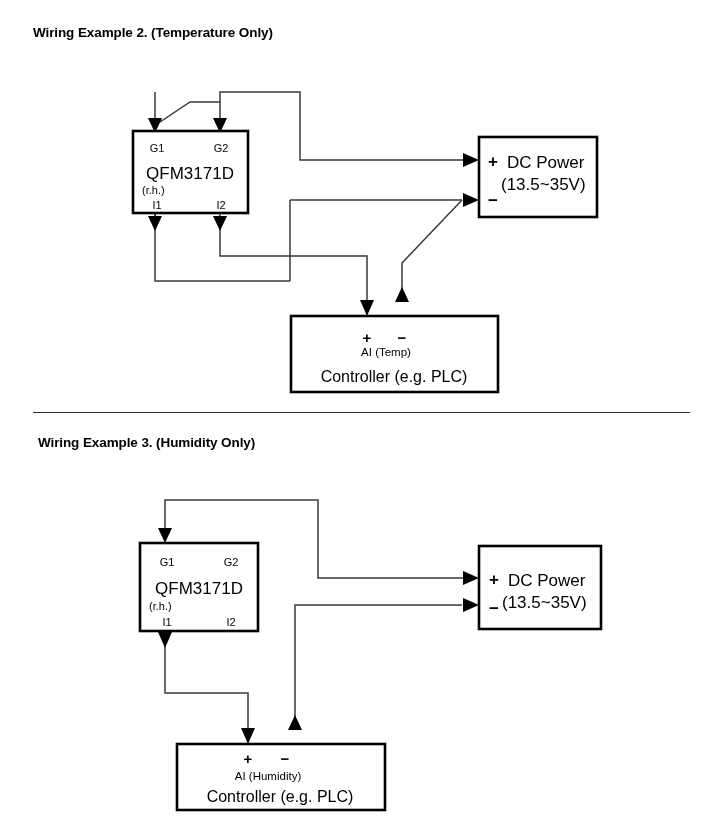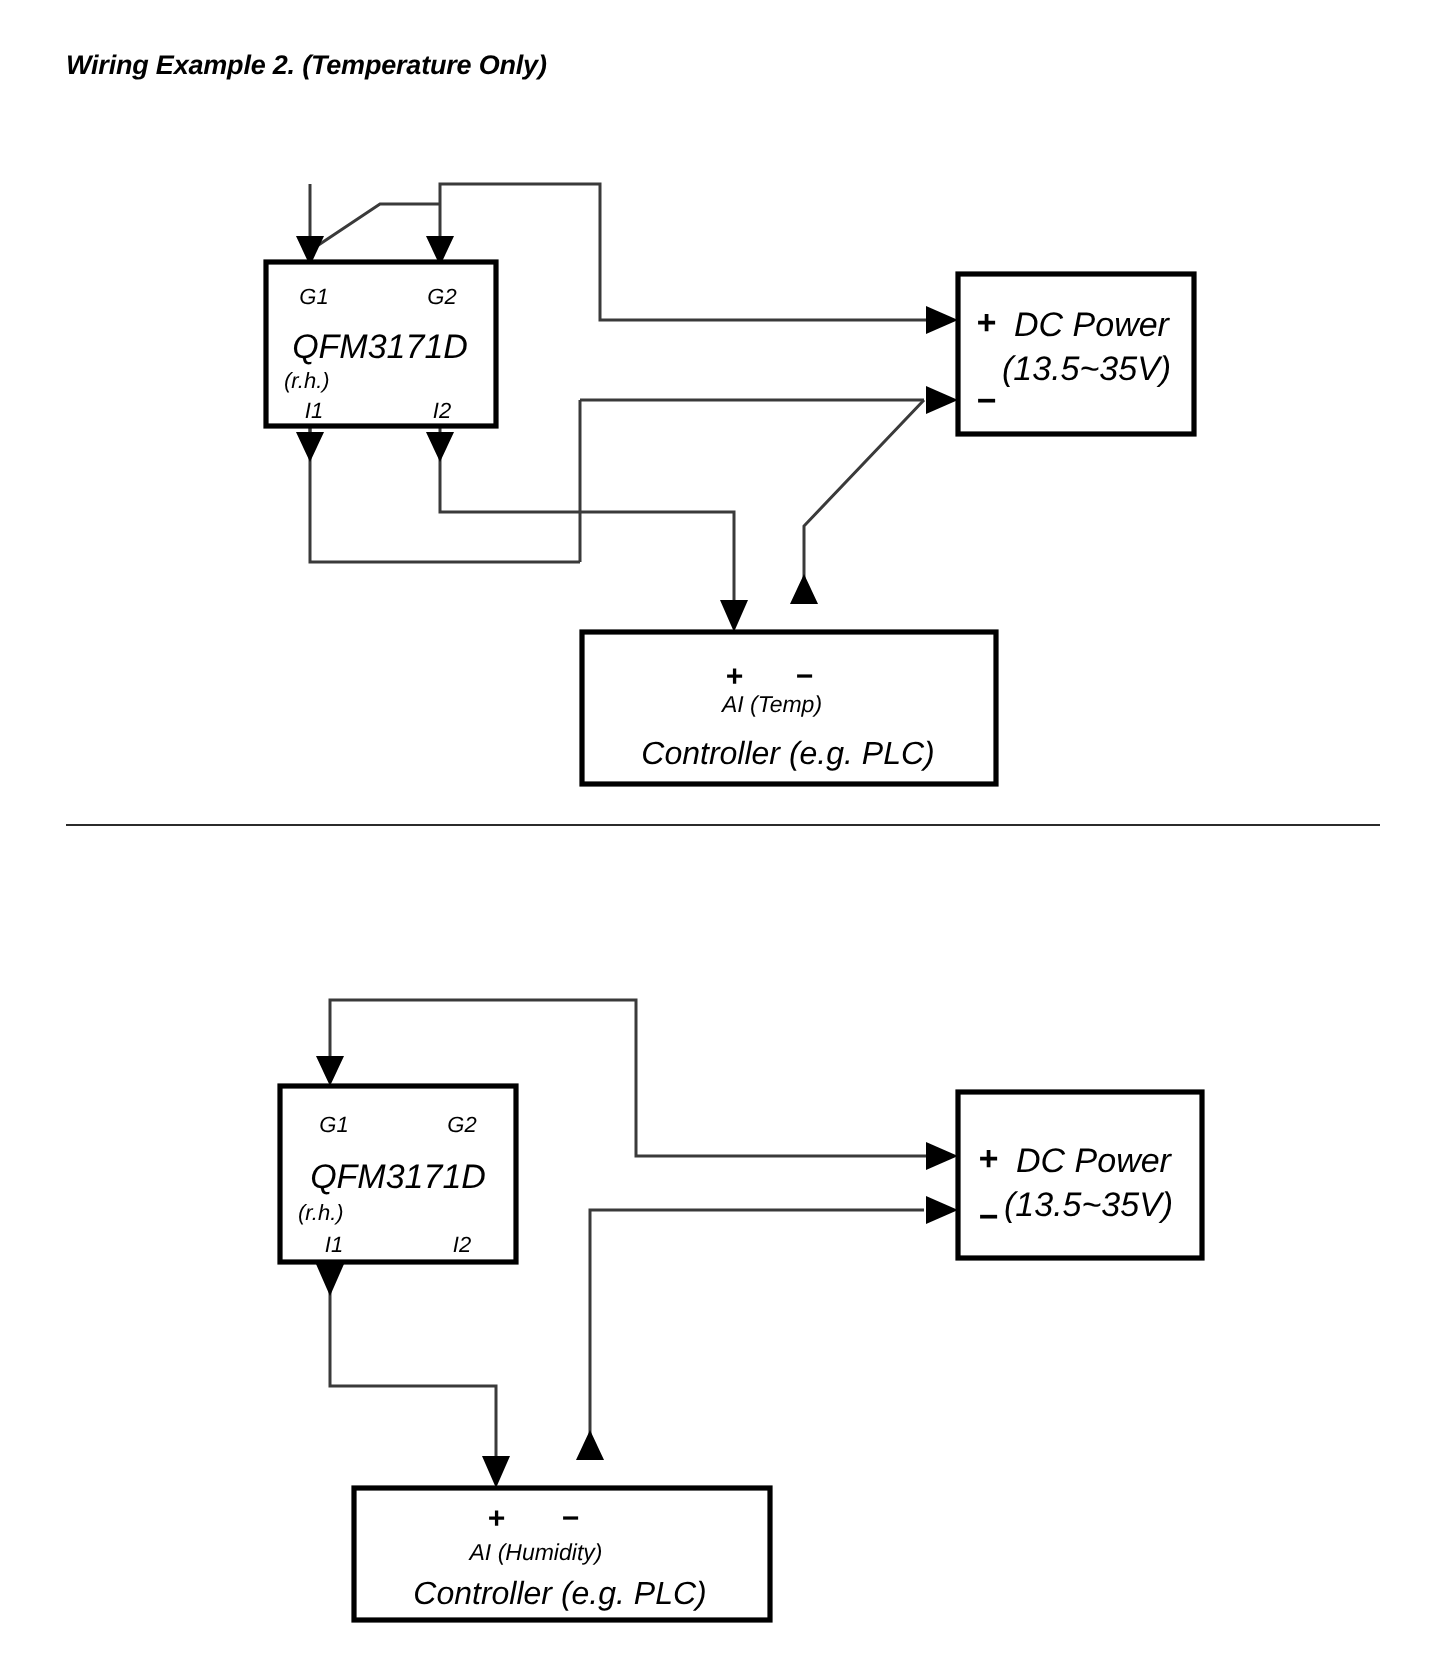--- a/index.html
+++ b/index.html
@@ -12,21 +12,20 @@
     height: 835px;
     position: relative;
     font-family: "Liberation Sans", sans-serif;
     color: #000000;
     overflow: hidden;
   }
   .page {
     position: relative;
     width: 721px;
     height: 835px;
-    font-style: italic;
   }
   .section-title {
     position: absolute;
     font-family: "Liberation Sans", sans-serif;
     font-weight: bold;
     font-size: 13.5px;
     letter-spacing: -0.1px;
     color: #000000;
     white-space: nowrap;
   }
@@ -131,20 +130,21 @@
 
     <rect class="box-outline" x="291" y="316" width="207" height="76"></rect>
     <text class="t-sign" x="367" y="343" text-anchor="middle">+</text>
     <text class="t-sign" x="402" y="343" text-anchor="middle">−</text>
     <text class="t-ai" x="386" y="356" text-anchor="middle">AI (Temp)</text>
     <text class="t-ctrl" x="394" y="382" text-anchor="middle">Controller (e.g. PLC)</text>
   </svg>
 
   <div class="divider"></div>
 
+  <div class="section-title" id="title-3">Wiring Example 3. (Humidity Only)</div>
 
   <svg class="diagram" id="svg-3" width="721" height="425" viewBox="0 0 721 425" style="top:410px;">
 
     <path class="wire" d="M 470 168 L 318 168 L 318 90 L 165 90 L 165 118"></path>
 
     <path class="wire" d="M 165 220 L 165 283 L 248 283 L 248 318"></path>
 
     <path class="wire" d="M 295 318 L 295 195 L 462 195"></path>
 
     <polygon class="arrowhead" points="158,118 172,118 165,133"></polygon>

